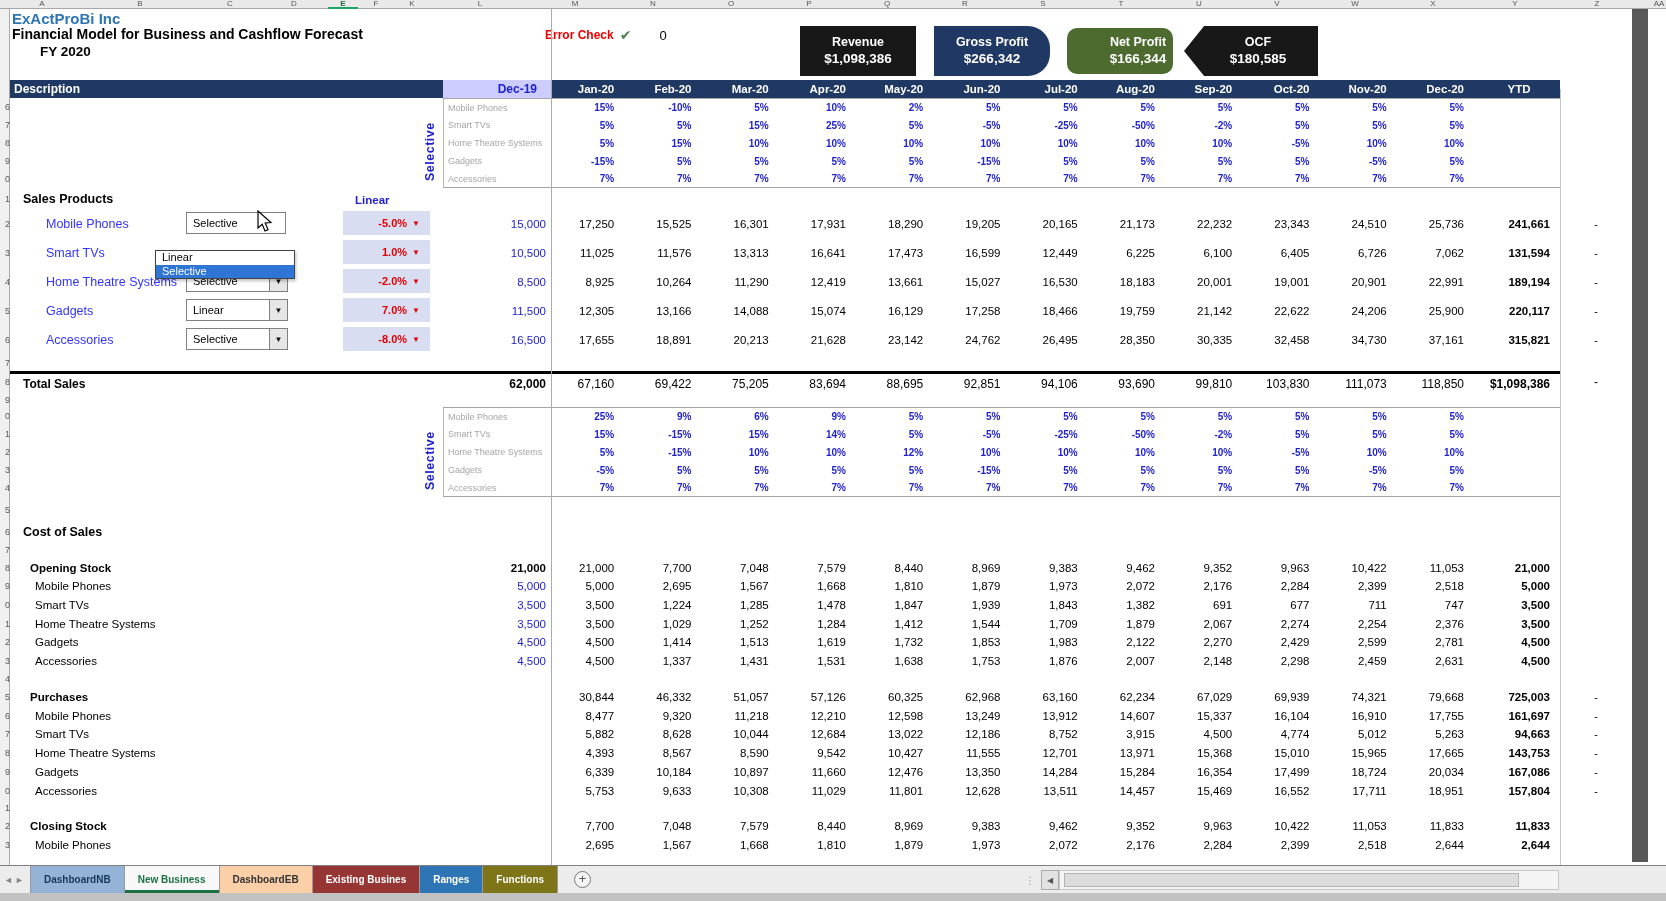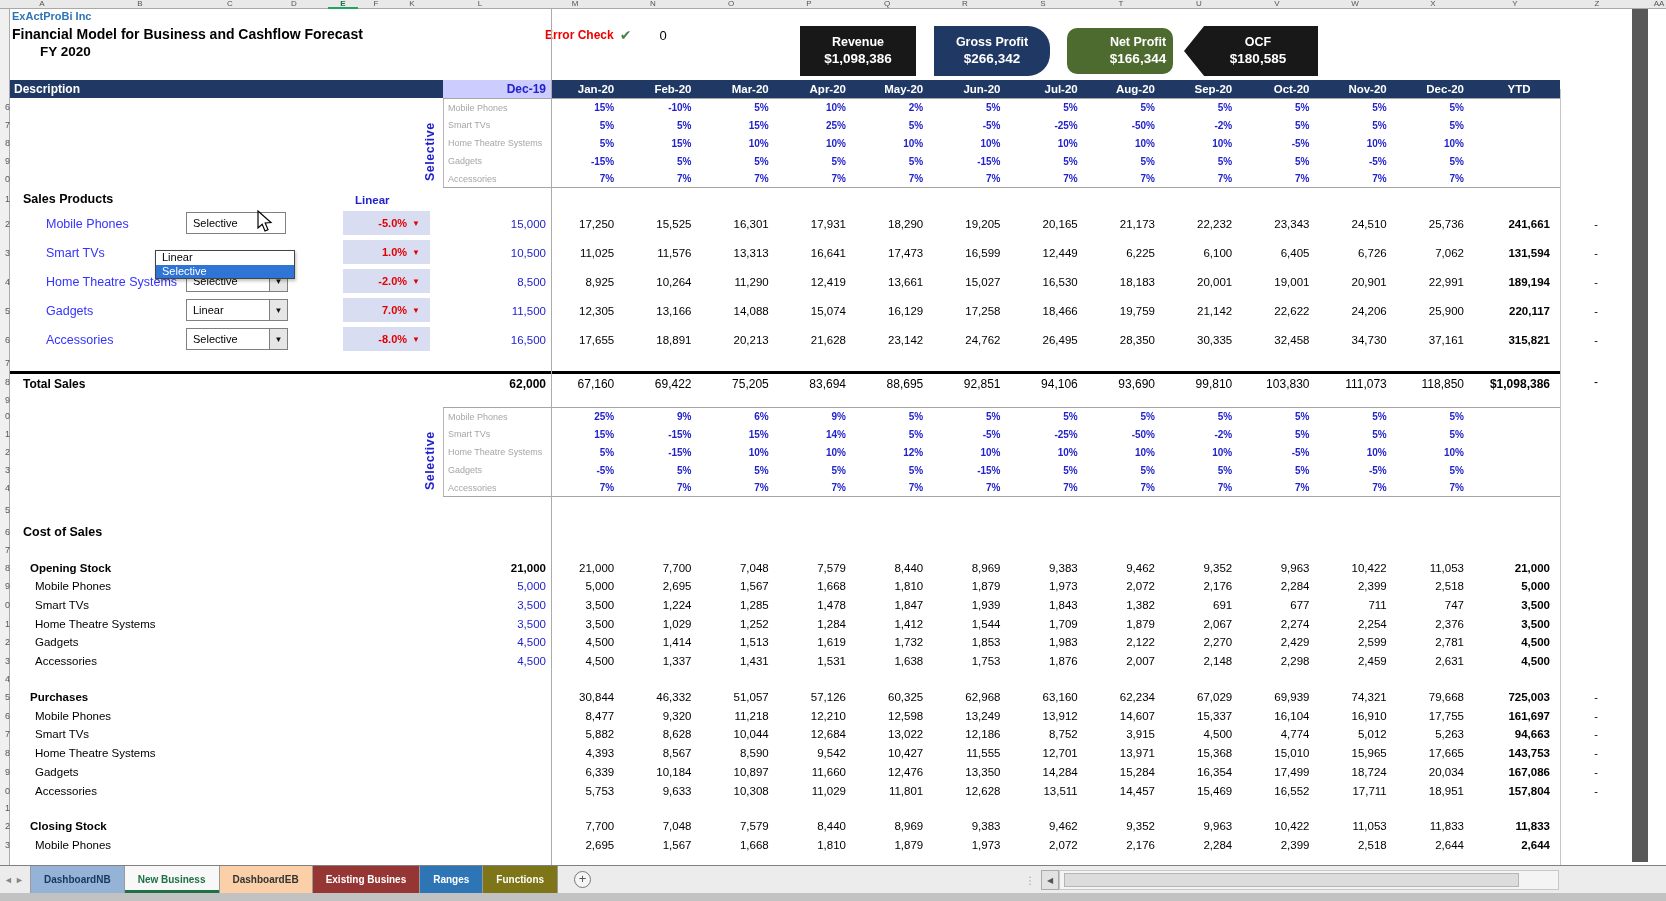--- a/index.html
+++ b/index.html
@@ -14,41 +14,41 @@
   .colletter { position:absolute; top:-1px; transform:translateX(-50%);
     font-size:8px; color:#555; line-height:10px; }
   .colletter.sel { color:#1e6f42; font-weight:bold; }
   .colsel-underline { position:absolute; width:30px; height:2px; background:#21a366; top:7px; transform:translateX(-50%); }
   
   .gutterstrip { position:absolute; left:0; top:9px; width:10px; height:856px;
     background:#f0f0f0; border-right:1px solid #ababab; z-index:1; }
   
   .sheet { position:absolute; left:0; top:9px; width:1666px; }
   .titlearea { position:relative; height:71px; }
-  .company { position:absolute; left:12px; top:1px; font-size:11px; font-weight:bold; color:#2e75b6; }
+  .company { position:absolute; left:12px; top:1px; font-size:15px; font-weight:bold; color:#2e75b6; }
   .docline1 { position:absolute; left:12px; top:17px; font-size:14px; font-weight:bold; }
   .docline2 { position:absolute; left:12px; top:35px; font-size:13.5px; font-weight:bold;padding-left:28px; }
   .errorcheck { position:absolute; left:545px; top:18px; display:flex; align-items:center; }
   .ec-label { color:#ee0000; font-weight:bold; font-size:12px; }
   .ec-check { color:#4e7d4e; font-size:14px; margin-left:6px; }
   .ec-value { font-size:13px; margin-left:28px; }
   
   .kpi { position:absolute; top:17px; height:50px; color:#fff; display:flex; flex-direction:column;
     align-items:center; justify-content:center; text-align:center; }
   .kpi .k-label { font-size:12.5px; font-weight:bold; line-height:15px; }
   .kpi .k-value { font-size:13.5px; font-weight:bold; line-height:17px; }
   .kpi.shape-rect {}
   .kpi.shape-round-right { border-radius:0 22px 22px 0; }
   .kpi.shape-rounded { border-radius:10px; top:19px; height:46px;padding-left:36px; }
   .kpi.shape-arrow-left { clip-path:polygon(0% 50%, 15% 0%, 100% 0%, 100% 100%, 15% 100%); padding-left:14px; }
   
   #headrow { display:flex; height:18px; padding-left:10px; font-weight:bold; }
   #headrow .hcell { height:18px; line-height:18px; }
   .hd-desc { width:433px; background:#1f3864; color:#fff; font-size:12px; padding-left:4px; }
-  .hd-dec  { width:108px; background:#ccccff; color:#2222cc; font-size:12px; text-align:right; padding-right:5px; }
+  .hd-dec  { width:108px; background:#ccccff; color:#2222cc; font-size:12px; text-align:right; padding-right:14px; }
   .hd-m    { width:77.25px; background:#1f3864; color:#fff; font-size:11.5px; text-align:right; padding-right:14px; }
   .hd-ytd  { width:82px; background:#1f3864; color:#fff; font-size:11.5px; text-align:center; }
   
   #rows { position:relative; }
   .row { display:flex; align-items:center; position:relative; }
   .gutter { width:10px; font-size:9px; color:#595959; text-align:right; overflow:hidden; align-self:stretch;
     display:flex; align-items:center; justify-content:flex-end; z-index:2; }
   .desc { width:433px; position:relative; align-self:stretch; display:flex; align-items:center; }
   .band { width:1117px; display:flex; align-self:stretch; align-items:center; }
   .cell { font-size:11.5px; }

